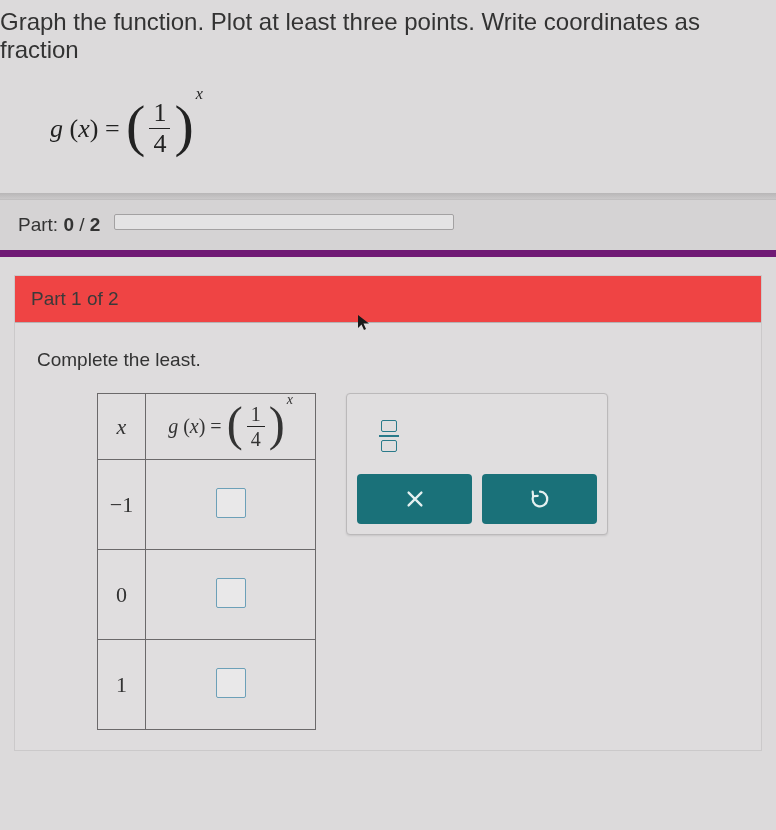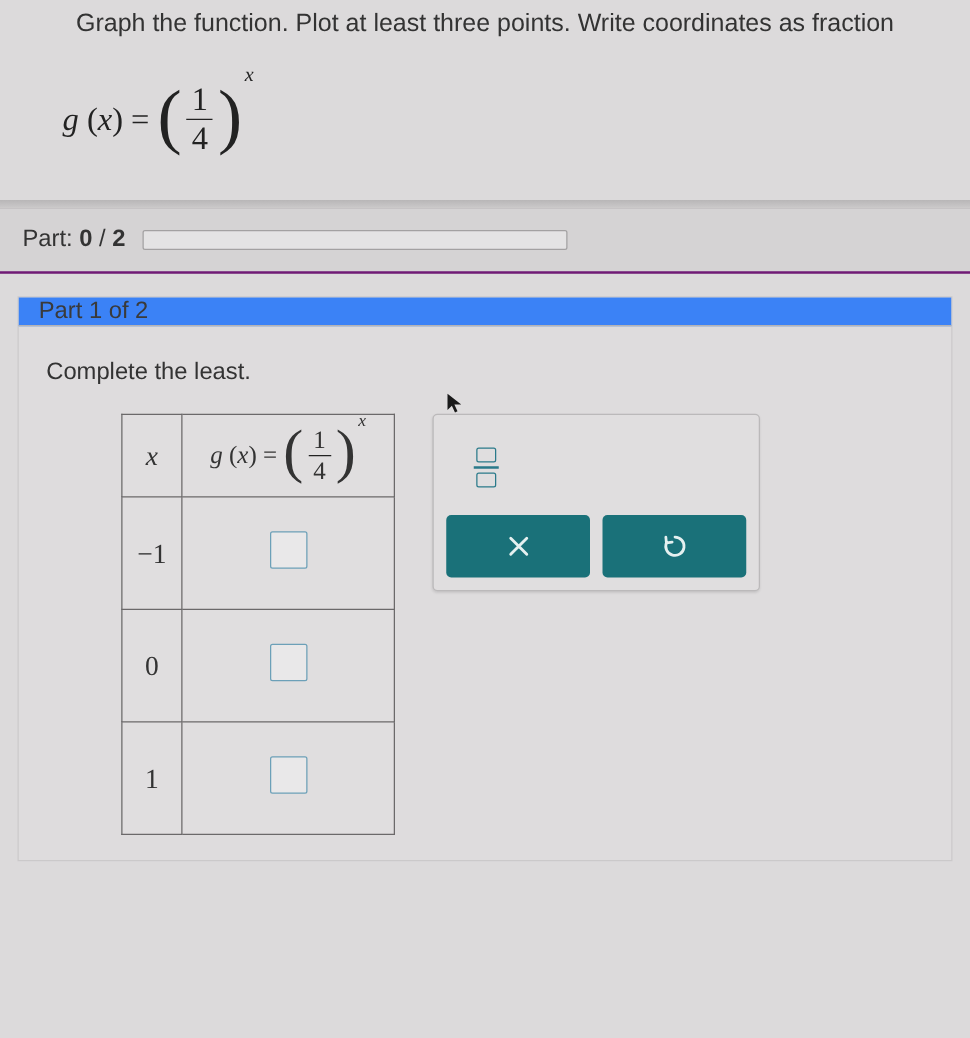--- a/index.html
+++ b/index.html
@@ -10,24 +10,23 @@
     body {
       font-family: Arial, Helvetica, sans-serif;
       background: #dcdadb;
       width: 776px;
       height: 830px;
       overflow: hidden;
       color: #333;
     }
     .instruction {
       padding: 8px 0 0 0;
-      font-size: 20px;
+      font-size: 24px;
       color: #333;
       font-weight: 500;
-      text-align: center;
     }
     .equation-block {
       padding: 36px 0 36px 50px;
       font-family: 'Times New Roman', serif;
       font-size: 26px;
       color: #222;
       line-height: 1;
     }
     .eq-wrap {
       display: inline-flex;
@@ -67,25 +66,25 @@
       margin-left: 2px;
       position: relative;
       top: -14px;
     }
     .divider {
       height: 6px;
       background: linear-gradient(to bottom, #b8b6b7, #cac8c9);
     }
     .progress-row {
       display: flex;
-      align-items: center;
+      align-items: flex-start;
       padding: 14px 18px 14px 18px;
       background: #d5d3d4;
       border-top: 1px solid #c1bfc0;
-      border-bottom: 2px solid #701a75;
+      border-bottom: 7px solid #701a75;
     }
     .progress-label {
       font-size: 19px;
       color: #333;
     }
     .progress-label .bold {
       font-weight: 700;
     }
     .progress-bar {
       flex: 0 0 340px;
@@ -95,22 +94,22 @@
       border: 1px solid #a3a1a2;
       border-radius: 2px;
       position: relative;
     }
     .part-section {
       margin: 18px 14px 0 14px;
       background: #dedcdd;
       border: 1px solid #cbc9ca;
     }
     .part-header {
-      background: #3b82f6;
-      padding: 0 16px;
+      background: #ef4444;
+      padding: 12px 16px;
       font-size: 19px;
       color: #3a3a3a;
       font-weight: 500;
       border-bottom: 1px solid #b5b3b4;
     }
     .part-body {
       padding: 26px 22px 20px 22px;
     }
     .subtitle {
       font-size: 19px;

